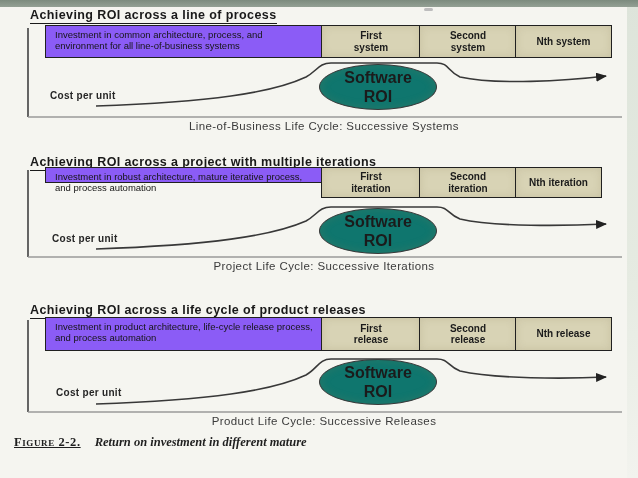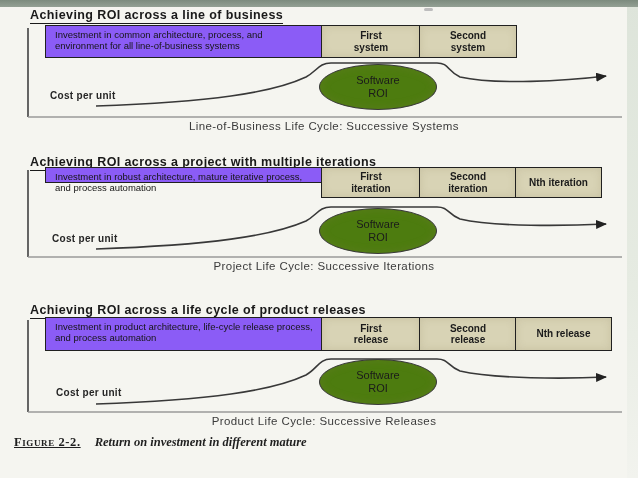--- a/index.html
+++ b/index.html
@@ -39,23 +39,23 @@
   #st2b{left:419px;top:167px;width:98px;height:31px}
   #st2c{left:515px;top:167px;width:87px;height:31px}
   #st3a{left:321px;top:317px;width:100px;height:34px}
   #st3b{left:419px;top:317px;width:98px;height:34px}
   #st3c{left:515px;top:317px;width:97px;height:34px}
 
   .cost-label{position:absolute;font-size:10px;font-weight:700;color:#262626;
     letter-spacing:.3px;z-index:2;}
   #cost1{left:50px;top:90px}#cost2{left:52px;top:233px}#cost3{left:56px;top:387px}
 
-  .roi-ellipse{position:absolute;box-sizing:border-box;background:#4d7c0f;
+  .roi-ellipse{position:absolute;box-sizing:border-box;background:#0f766e;
     border:1.6px solid #3a3a3a;border-radius:50%;display:flex;align-items:center;
-    justify-content:center;text-align:center;font-size:11px;font-weight:400;
+    justify-content:center;text-align:center;font-size:16px;font-weight:700;
     line-height:1.2;color:#1b1b1b;white-space:pre-line;z-index:2;
     box-shadow:inset 0 0 10px rgba(140,130,80,.2);}
   #roi1{left:319px;top:64px;width:118px;height:46px}
   #roi2{left:319px;top:208px;width:118px;height:46px}
   #roi3{left:319px;top:359px;width:118px;height:46px}
 
   .cycle-caption{position:absolute;left:28px;width:592px;text-align:center;
     font-size:11.5px;font-weight:500;color:#3b3b3b;letter-spacing:.4px;z-index:2;}
   #cap1{top:120px}#cap2{top:260px}#cap3{top:415px}
 
@@ -91,26 +91,27 @@
     <path d="M28 257 H622" fill="none" stroke="#9a9a9a" stroke-width="1.4"></path>
 
     <path d="M96 249 C 210 245, 272 236, 306 221 C 317 215, 319 207, 331 207 L 437 207 C 449 207, 447 214, 460 219 C 495 227, 565 226, 606 224" fill="none" stroke="#383838" stroke-width="1.6" marker-end="url(#arr)"></path>
 
     <path d="M28 320 V412" fill="none" stroke="#555" stroke-width="1.8"></path>
     <path d="M28 412 H622" fill="none" stroke="#9a9a9a" stroke-width="1.4"></path>
 
     <path d="M96 404 C 210 400, 272 391, 306 375 C 317 369, 319 359, 331 359 L 437 359 C 449 359, 447 366, 460 371 C 495 379, 565 379, 606 377" fill="none" stroke="#383838" stroke-width="1.6" marker-end="url(#arr)"></path>
   </svg>
 
-  <div id="t1" class="section-title">Achieving ROI across a line of business</div>
+  <div id="t1" class="section-title">Achieving ROI across a line of process</div>
   <div id="inv1" class="inv-box">Investment in common architecture, process, and environment for all line-of-business systems</div>
   <div id="st1a" class="stage-box">First
 system</div>
   <div id="st1b" class="stage-box">Second
 system</div>
+  <div id="st1c" class="stage-box">Nth system</div>
   <div id="cost1" class="cost-label">Cost per unit</div>
   <div id="roi1" class="roi-ellipse">Software
 ROI</div>
   <div id="cap1" class="cycle-caption">Line-of-Business Life Cycle: Successive Systems</div>
 
   <div id="t2" class="section-title">Achieving ROI across a project with multiple iterations</div>
   <div id="inv2" class="inv-box">Investment in robust architecture, mature iterative process, and process automation</div>
   <div id="st2a" class="stage-box">First
 iteration</div>
   <div id="st2b" class="stage-box">Second

